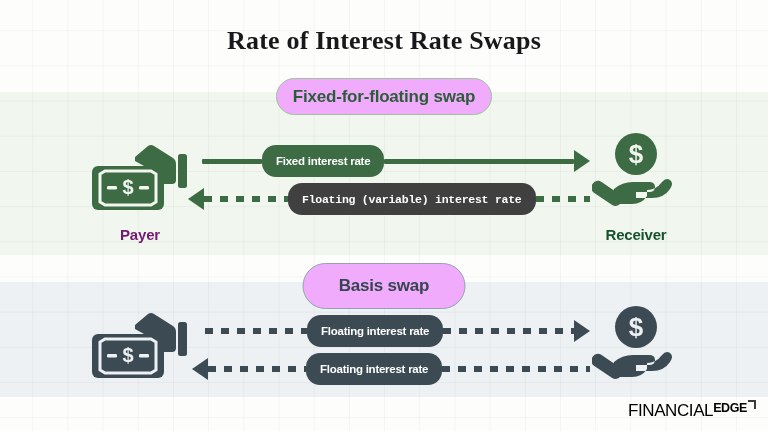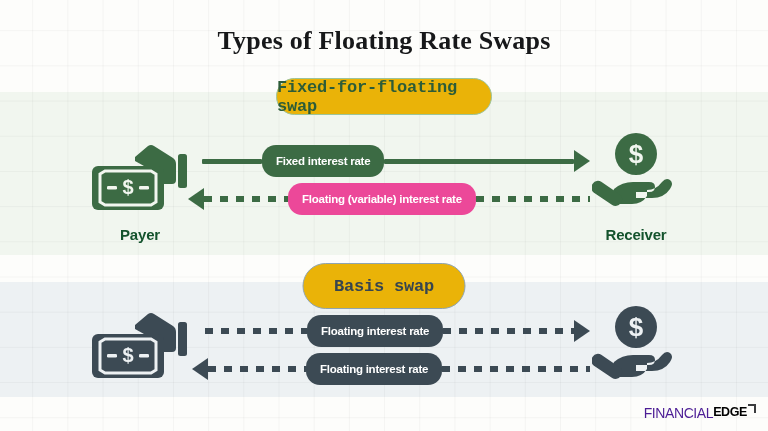--- a/index.html
+++ b/index.html
@@ -71,30 +71,29 @@
     font-size: 26px;
     letter-spacing: 0.2px;
     color: #17181a;
   }
 
   
   .section-pill {
     position: absolute;
     left: 50%;
     transform: translateX(-50%);
-    background: #eab308;
+    background: #f0abfc;
     border-radius: 30px;
     display: flex;
     align-items: center;
     justify-content: center;
     font-weight: bold;
     font-size: 17px;
     letter-spacing: -0.2px;
     box-sizing: border-box;
-    font-family: Liberation Mono, monospace;
   }
   .pill-green {
     top: 78px;
     width: 216px;
     height: 37px;
     border: 1.8px solid #9cc49a;
     color: #2d5c38;
   }
   .pill-slate {
     top: 263px;
@@ -177,24 +176,24 @@
   .brand {
     position: absolute;
     right: 12px;
     bottom: 10px;
     display: flex;
     align-items: flex-start;
     z-index: 6;
   }
   .brand-word-1 {
     font-family: "Liberation Sans", sans-serif;
-    font-size: 14px;
+    font-size: 17px;
     font-weight: normal;
     letter-spacing: -0.4px;
-    color: #4c1d95;
+    color: #000000;
   }
   .brand-word-2 {
     font-family: "Liberation Sans", sans-serif;
     font-size: 12.5px;
     font-weight: bold;
     letter-spacing: -0.4px;
     color: #000000;
   }
   .brand-flag {
     width: 8px;
@@ -225,21 +224,21 @@
 
 <div id="canvas">
 
   <div class="band band-green"></div>
   <div class="band band-slate"></div>
 
   <div class="grid"></div>
 
   <div class="layer">
 
-    <div class="page-title">Types of Floating Rate Swaps</div>
+    <div class="page-title">Rate of Interest Rate Swaps</div>
 
     <div class="section-pill pill-green">Fixed-for-floating swap</div>
 
     <div class="icon-box" style="left:88px; top:140px;">
       <svg width="108" height="72" viewBox="0 0 108 72" xmlns="http://www.w3.org/2000/svg">
         <g fill="#3c6b44">
 
           <path d="M47 17 L60 6 Q63 4 66 6 L85 18 Q88 20 88 24 L88 40 Q88 44 84 44 L74 44 L74 30 L63 30 Q58 30 56 26 L47 21 Z"></path>
           <rect x="90" y="14" width="9" height="34" rx="2.5"></rect>
 
@@ -277,25 +276,25 @@
     <div class="flow-row" style="left:202px; top:145px; width:388px;">
       <div class="line-solid" style="width:60px; background:#3c6b44;"></div>
       <div class="rate-pill" style="background:#3c6b44;">Fixed interest rate</div>
       <div class="line-solid" style="flex:1; background:#3c6b44;"></div>
       <div class="arrow-right" style="border-left-color:#3c6b44;"></div>
     </div>
 
     <div class="flow-row" style="left:188px; top:183px; width:402px;">
       <div class="arrow-left" style="border-right-color:#3c6b44;"></div>
       <div class="line-dotted" style="width:84px; background-image:linear-gradient(to right,#3c6b44 8px, transparent 8px);"></div>
-      <div class="rate-pill" style="background:#ec4899;">Floating (variable) interest rate</div>
+      <div class="rate-pill" style="background:#404040;font-family:Liberation Mono, monospace;">Floating (variable) interest rate</div>
       <div class="line-dotted" style="flex:1; background-image:linear-gradient(to right,#3c6b44 8px, transparent 8px);"></div>
     </div>
 
-    <div class="endpoint-label" style="left:90px; top:226px; width:100px; color:#14532d;">Payer</div>
+    <div class="endpoint-label" style="left:90px; top:226px; width:100px; color:#701a75;">Payer</div>
     <div class="endpoint-label" style="left:578px; top:226px; width:116px; color:#14532d;">Receiver</div>
 
     <div class="section-pill pill-slate">Basis swap</div>
 
     <div class="icon-box" style="left:88px; top:308px;">
       <svg width="108" height="72" viewBox="0 0 108 72" xmlns="http://www.w3.org/2000/svg">
         <g fill="#3c4a54">
           <path d="M47 17 L60 6 Q63 4 66 6 L85 18 Q88 20 88 24 L88 40 Q88 44 84 44 L74 44 L74 30 L63 30 Q58 30 56 26 L47 21 Z"></path>
           <rect x="90" y="14" width="9" height="34" rx="2.5"></rect>
           <path d="M60 30 L74 30 L74 46 L58 46 Q55 46 55 42 L55 34 Q55 30 60 30 Z"></path>

